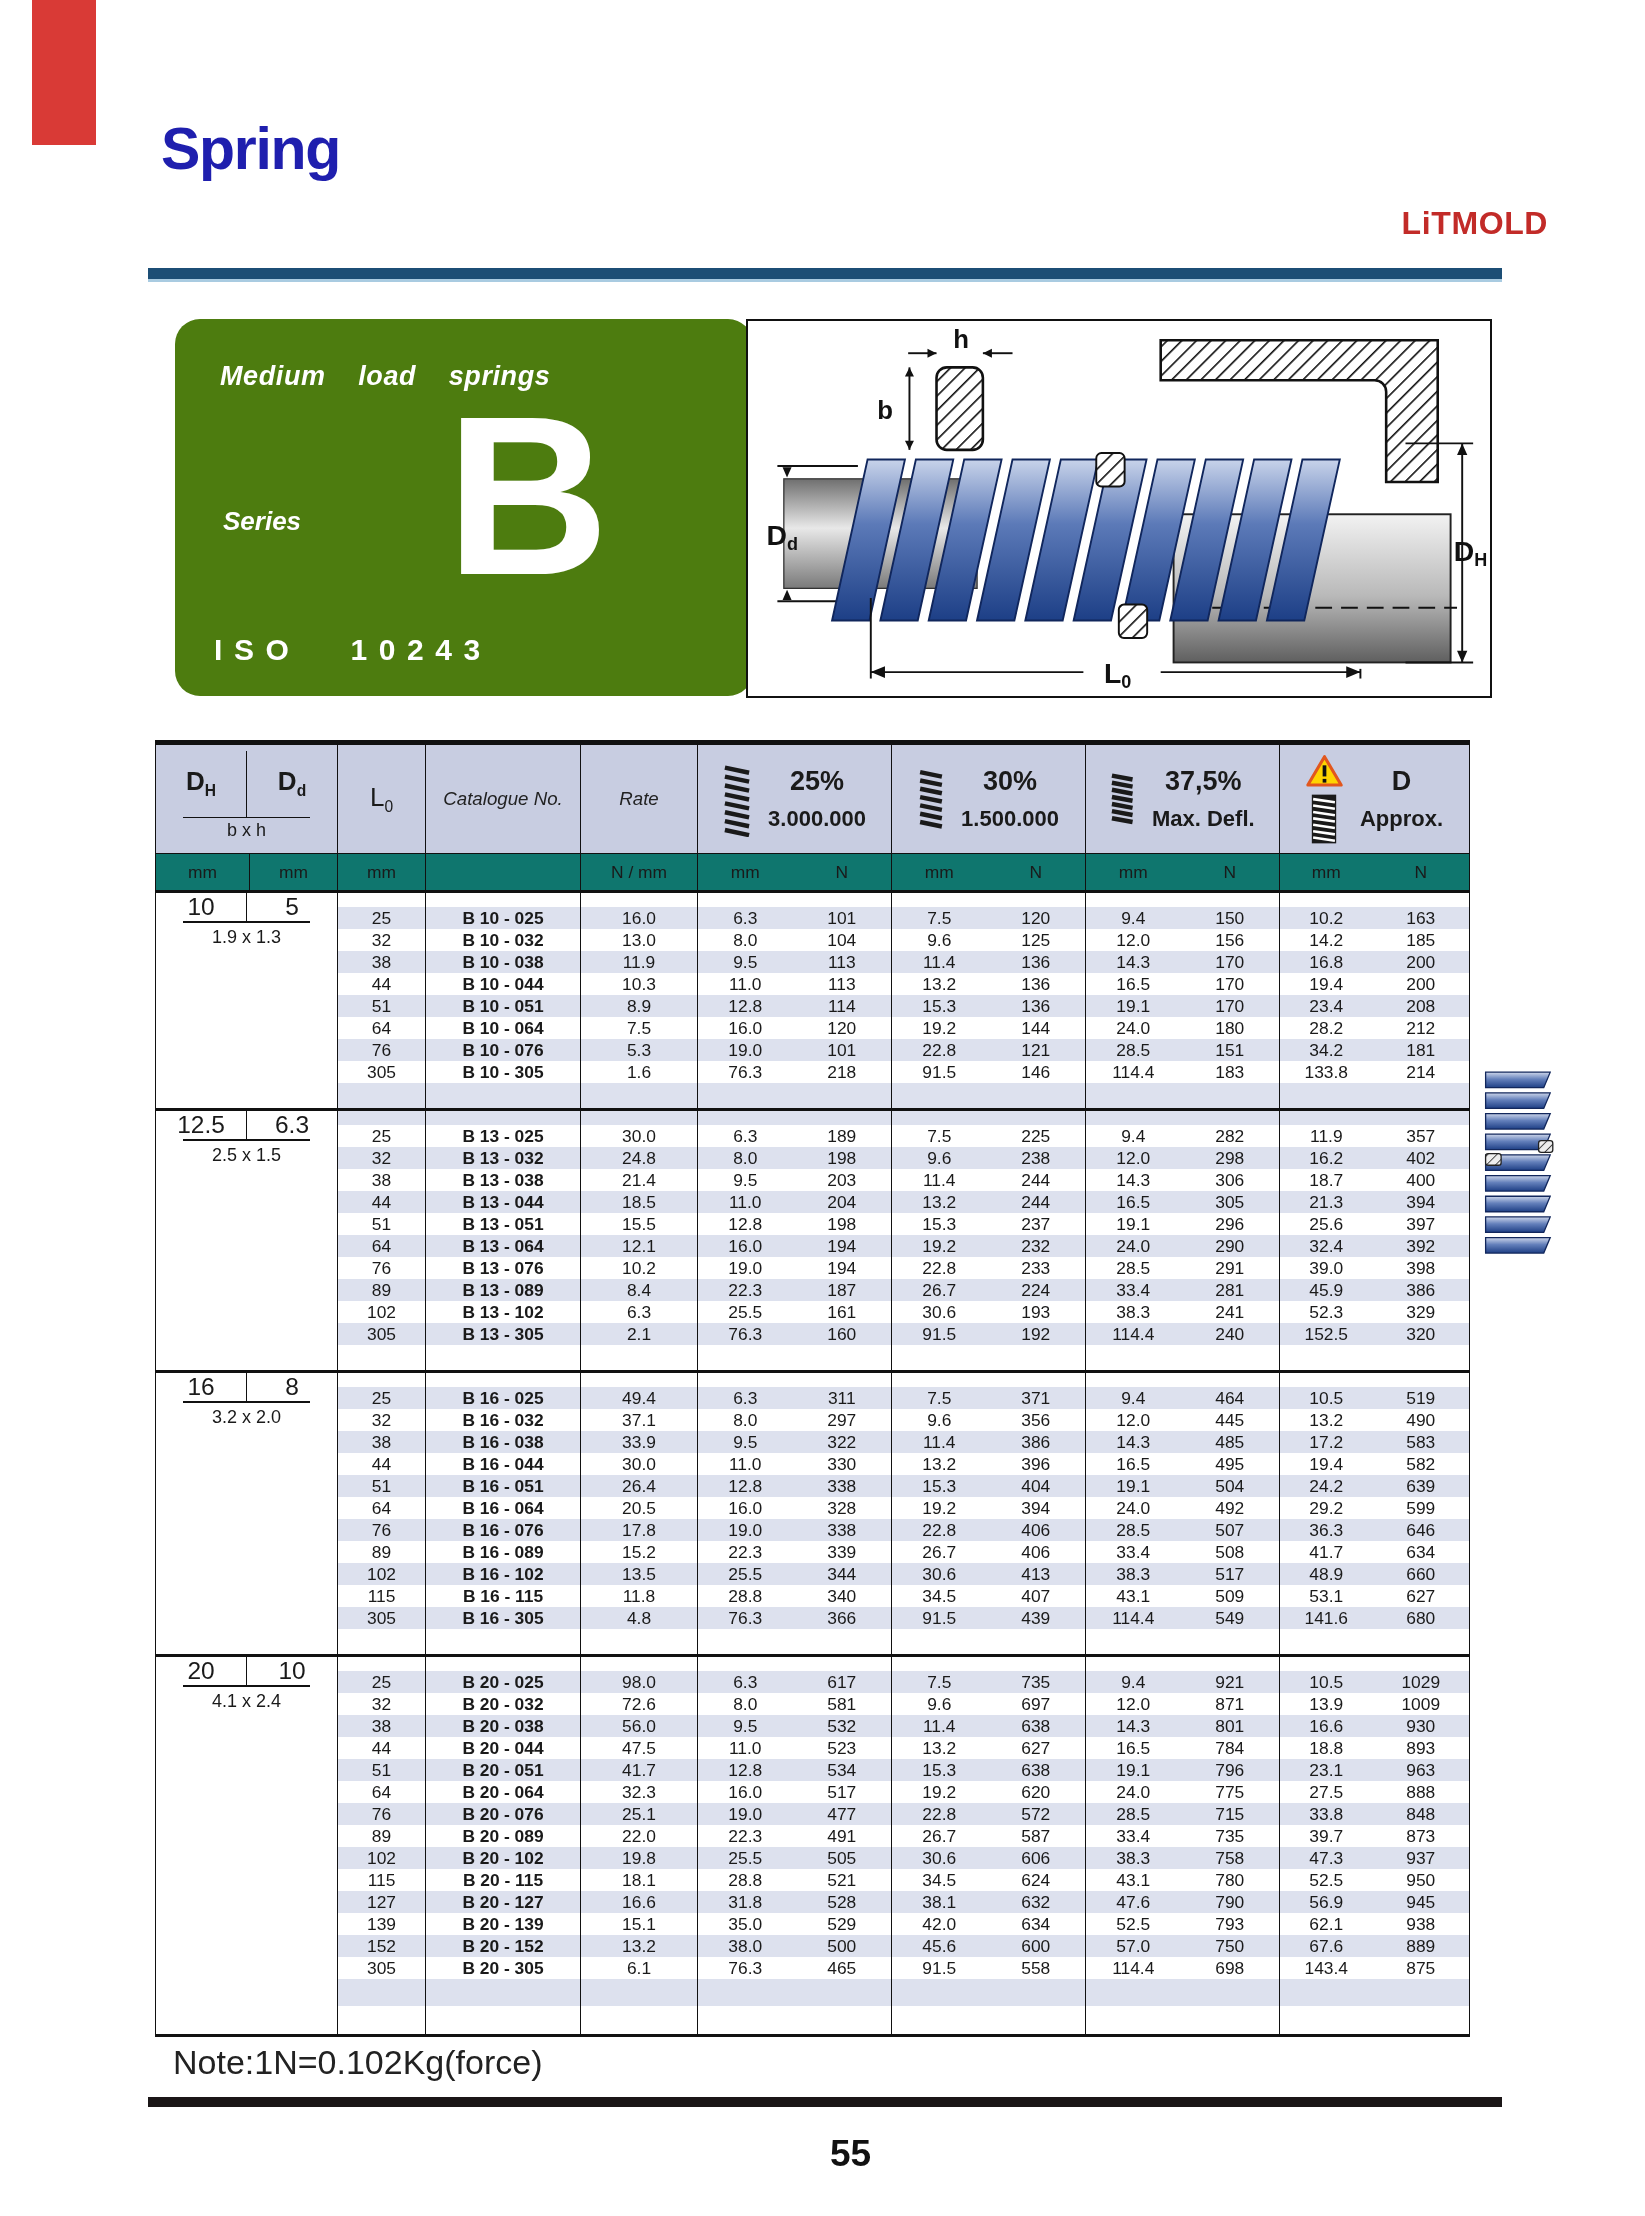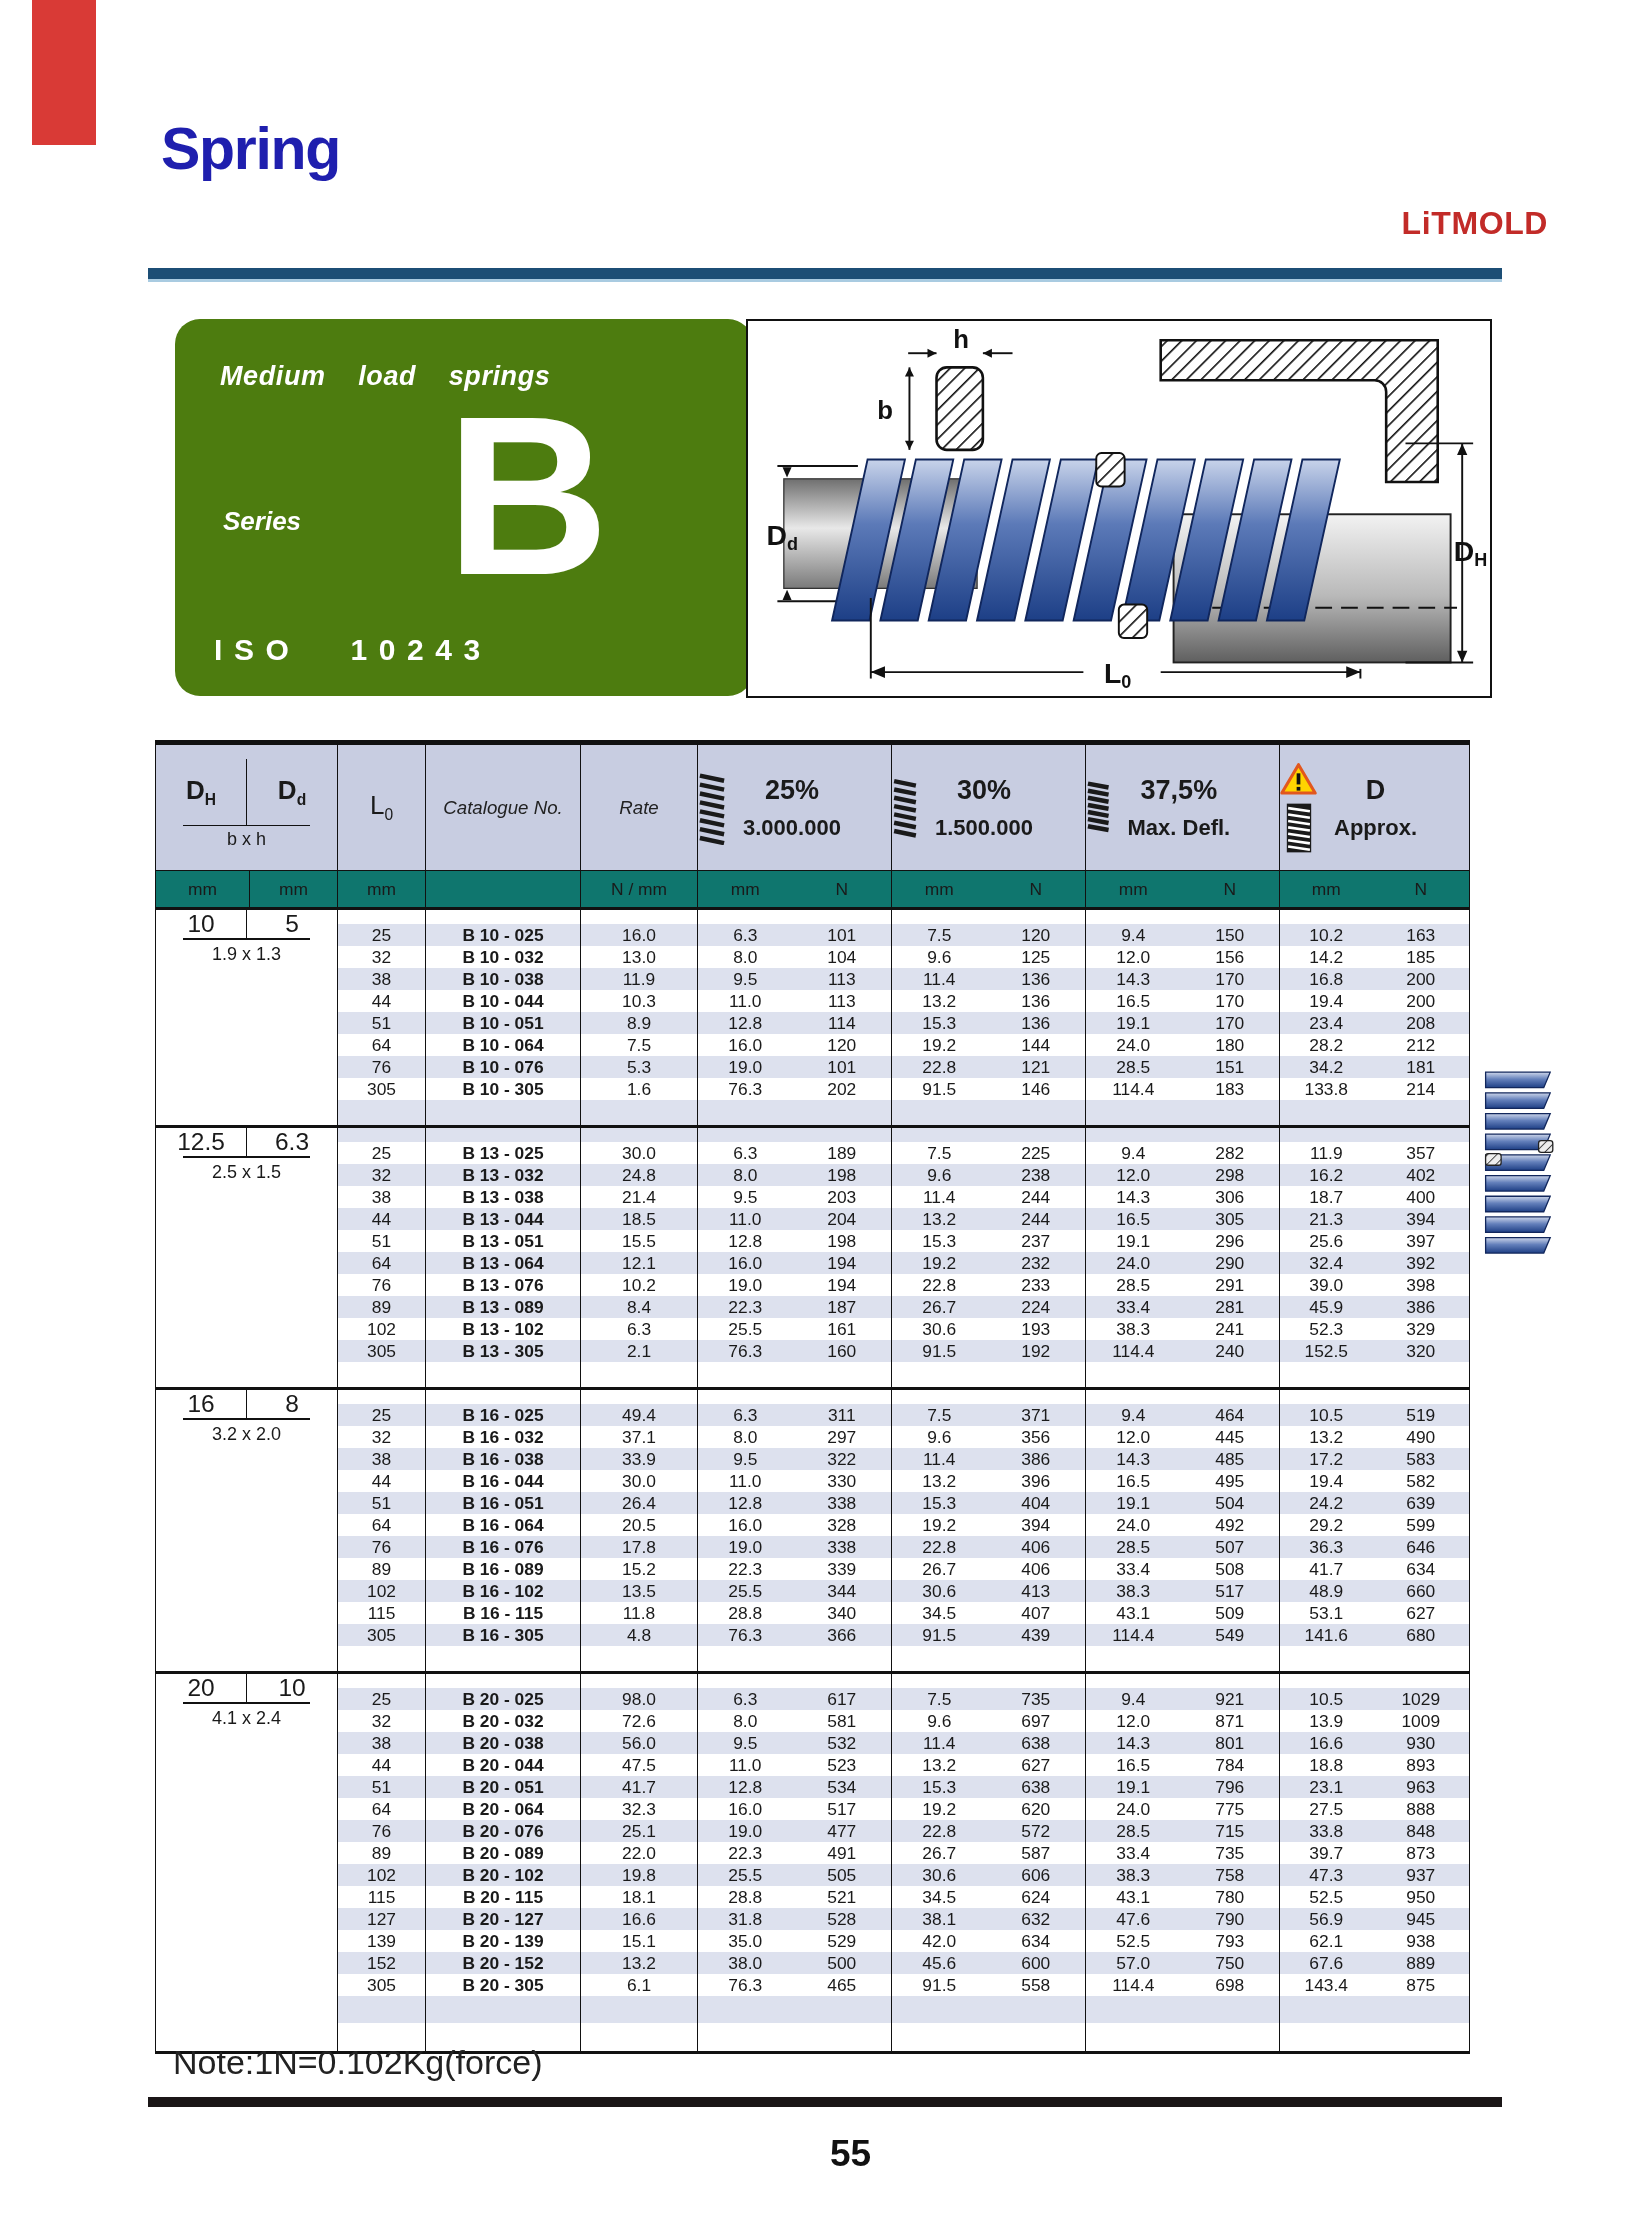--- a/index.html
+++ b/index.html
@@ -48,21 +48,21 @@
   .glhalves .half{flex:1;display:flex;align-items:center;justify-content:center;font-size:24.5px;}
   .glhalves .half.l{border-right:1.3px solid #111;}
   .glbxh{margin:0 15%;border-top:2.6px solid #111;text-align:center;font-size:18px;padding:3.9px 0 7.7px;}
   
   .hd-dhdd{display:flex;flex-direction:column;height:97px;}
   .hd-dhdd .glhalves .half{font-size:26px;font-weight:bold;}
   .hd-dhdd .glbxh{font-size:18px;font-weight:normal;border-top:1.9px solid #111;padding:2.6px 0 6.4px;text-align:center;}
   sub{font-size:0.6em;}
   .hd-it{font-style:italic;font-size:18.7px;color:#222;text-align:center;}
   .hd-l0{font-size:26px;font-weight:bold;text-align:center;}
-  .grpcell{display:flex;align-items:center;gap:17px;height:125px;}
+  .grpcell{display:flex;align-items:center;justify-content:center;gap:17px;height:108px;}
   .grptxt{display:flex;flex-direction:column;align-items:center;gap:9px;}
   .grptxt .pct{font-size:27px;font-weight:bold;}
   .grptxt .sub{font-size:22px;font-weight:bold;}
   .iconcol{display:flex;flex-direction:column;align-items:center;gap:5.2px;}
 
   .note{position:absolute;left:173px;top:2043px;font-size:34px;color:#222;}
   .botrule{position:absolute;left:148px;top:2097px;width:1354px;height:9.7px;background:#1b1617;}
   .pageno{position:absolute;left:0;top:2133px;width:100%;text-align:center;font-size:37px;font-weight:bold;color:#111;margin-left:28px;}
 </style>
 </head>
@@ -438,21 +438,21 @@
           <td>28.5</td>
           <td class="br">151</td>
           <td>34.2</td>
           <td>181</td>
         </tr>
         <tr class="data plain">
           <td class="br">305</td>
           <td class="br cat">B 10 - 305</td>
           <td class="br">1.6</td>
           <td>76.3</td>
-          <td class="br">202</td>
+          <td class="br">218</td>
           <td>91.5</td>
           <td class="br">146</td>
           <td>114.4</td>
           <td class="br">183</td>
           <td>133.8</td>
           <td>214</td>
         </tr>
         <tr class="bot stripe">
           <td class="br"></td>
           <td class="br cat"></td>

